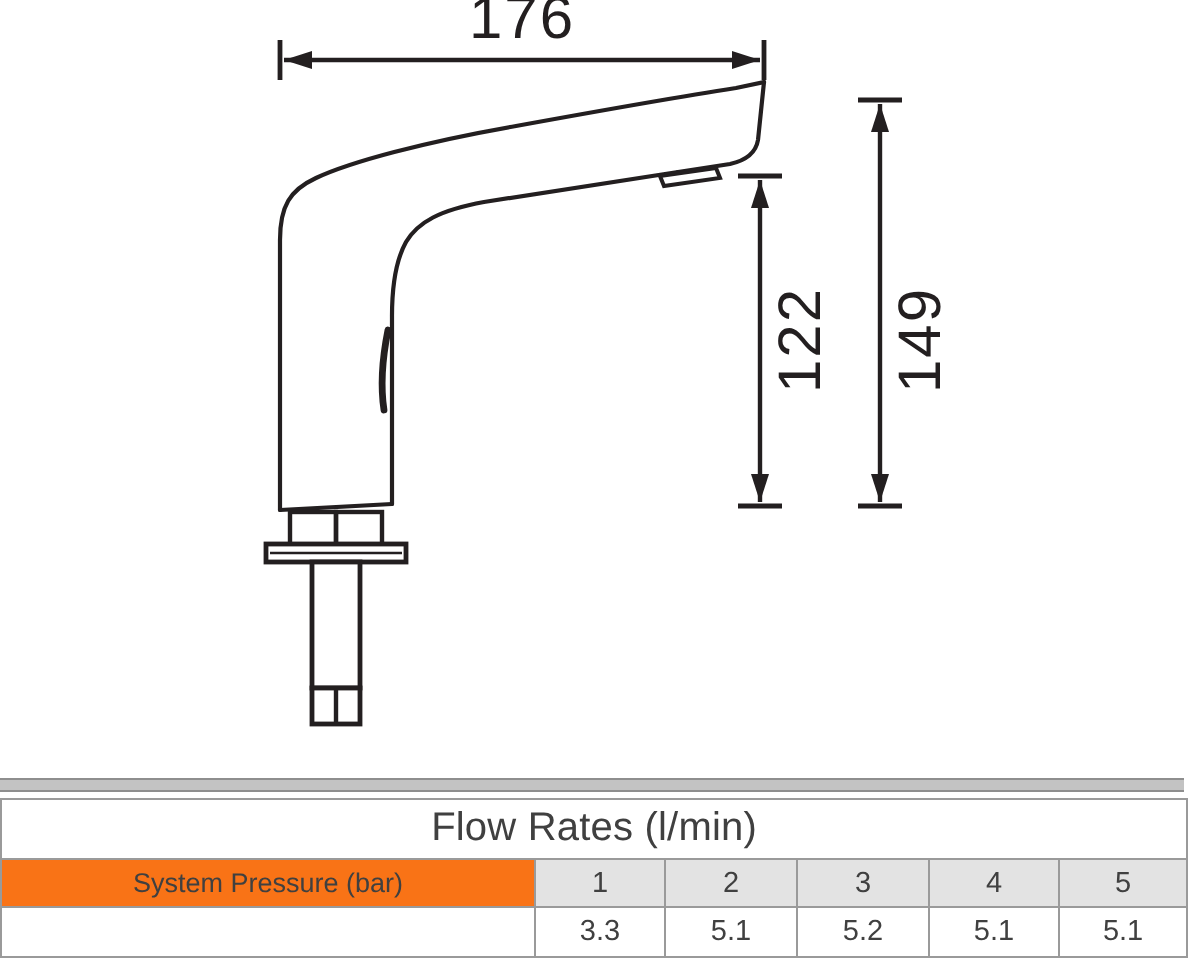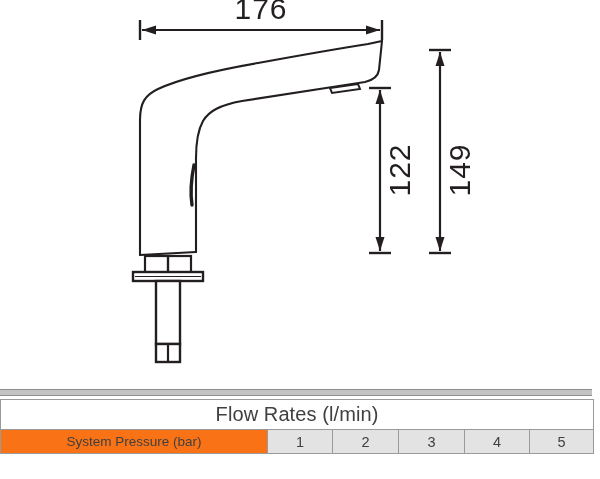--- a/index.html
+++ b/index.html
@@ -200,15 +200,23 @@
         <td class="title-cell" colspan="6">Flow Rates (l/min)</td>
       </tr>
       <tr>
         <td class="label-cell">System Pressure (bar)</td>
         <td class="hdr-cell">1</td>
         <td class="hdr-cell">2</td>
         <td class="hdr-cell">3</td>
         <td class="hdr-cell">4</td>
         <td class="hdr-cell">5</td>
       </tr>
+      <tr>
+        <td class="blank-cell"></td>
+        <td class="value-cell">3.3</td>
+        <td class="value-cell">5.1</td>
+        <td class="value-cell">5.2</td>
+        <td class="value-cell">5.1</td>
+        <td class="value-cell">5.1</td>
+      </tr>
     </tbody>
   </table>
 </div>
 
 </body></html>

